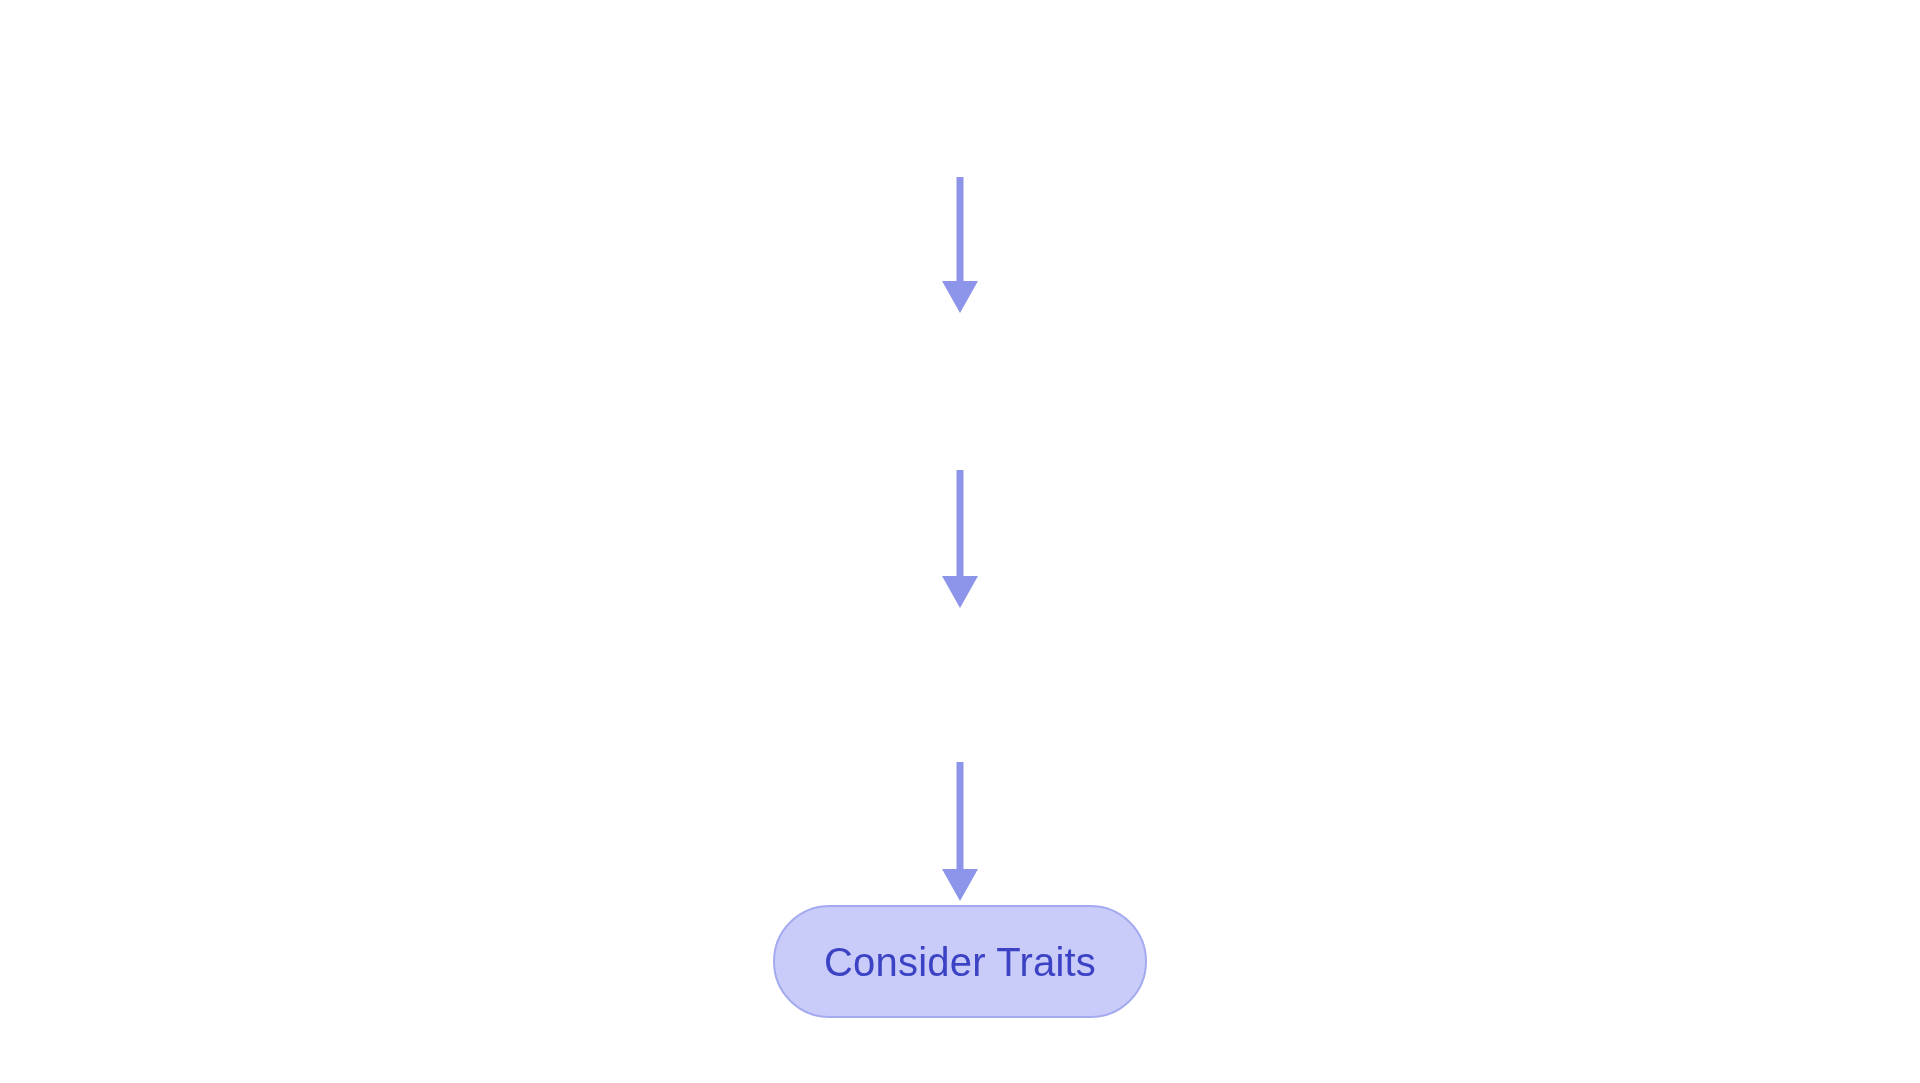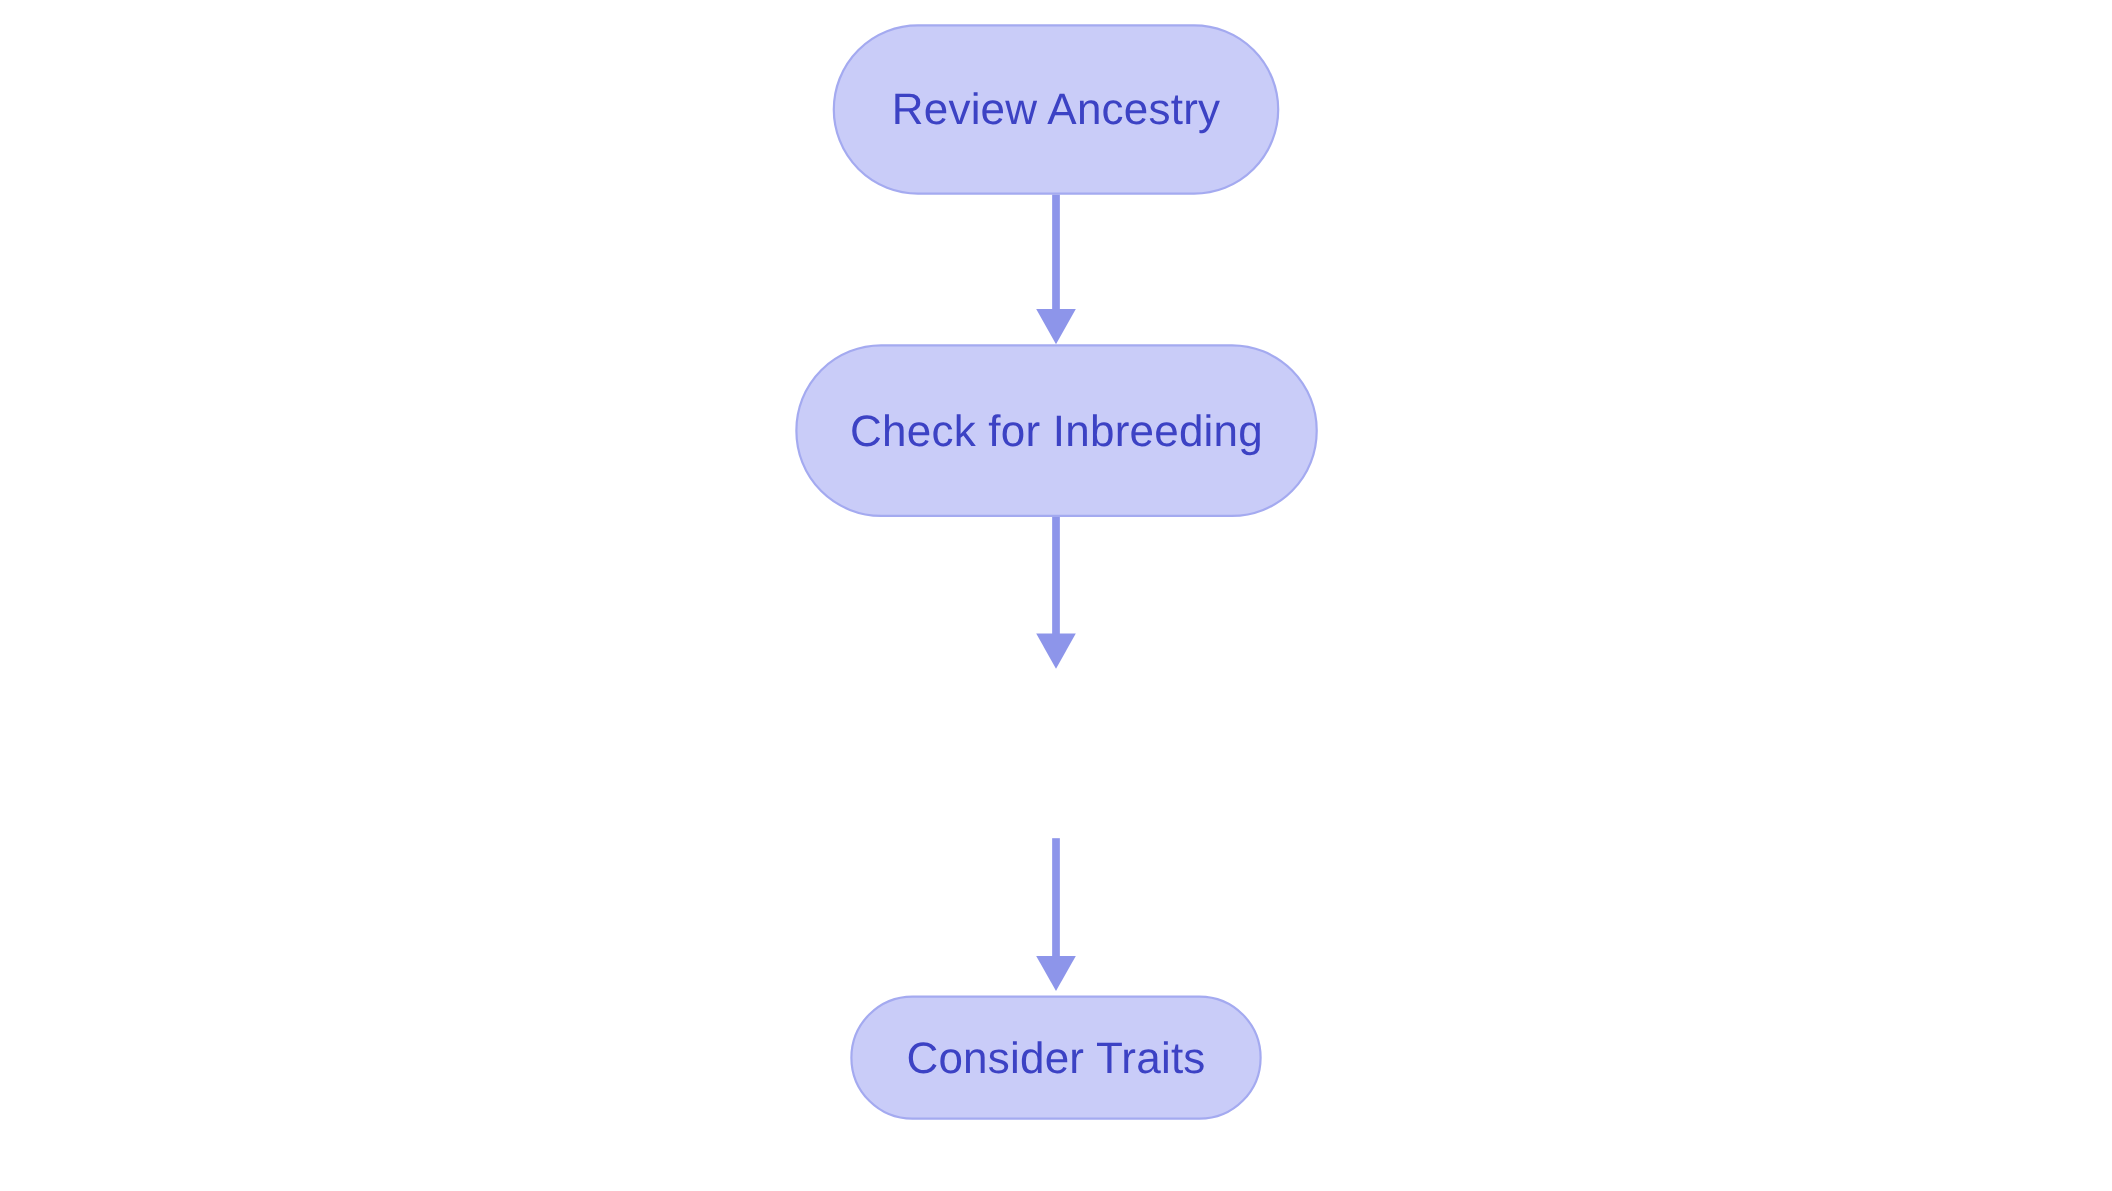--- a/index.html
+++ b/index.html
@@ -70,32 +70,26 @@
     border-left: 18px solid transparent;
     border-right: 18px solid transparent;
     border-top: 32px solid var(--arrow);
   }
 </style>
 </head>
 <body>
 
 <div class="canvas">
 
-  <div class="node n1">
-    <span class="node-label">Review Ancestry</span>
-  </div>
 
   <div class="arrow a1">
     <div class="shaft"></div>
     <div class="head"></div>
   </div>
 
-  <div class="node n2">
-    <span class="node-label">Check for Inbreeding</span>
-  </div>
 
   <div class="arrow a2">
     <div class="shaft"></div>
     <div class="head"></div>
   </div>
 
 
   <div class="arrow a3">
     <div class="shaft"></div>
     <div class="head"></div>

